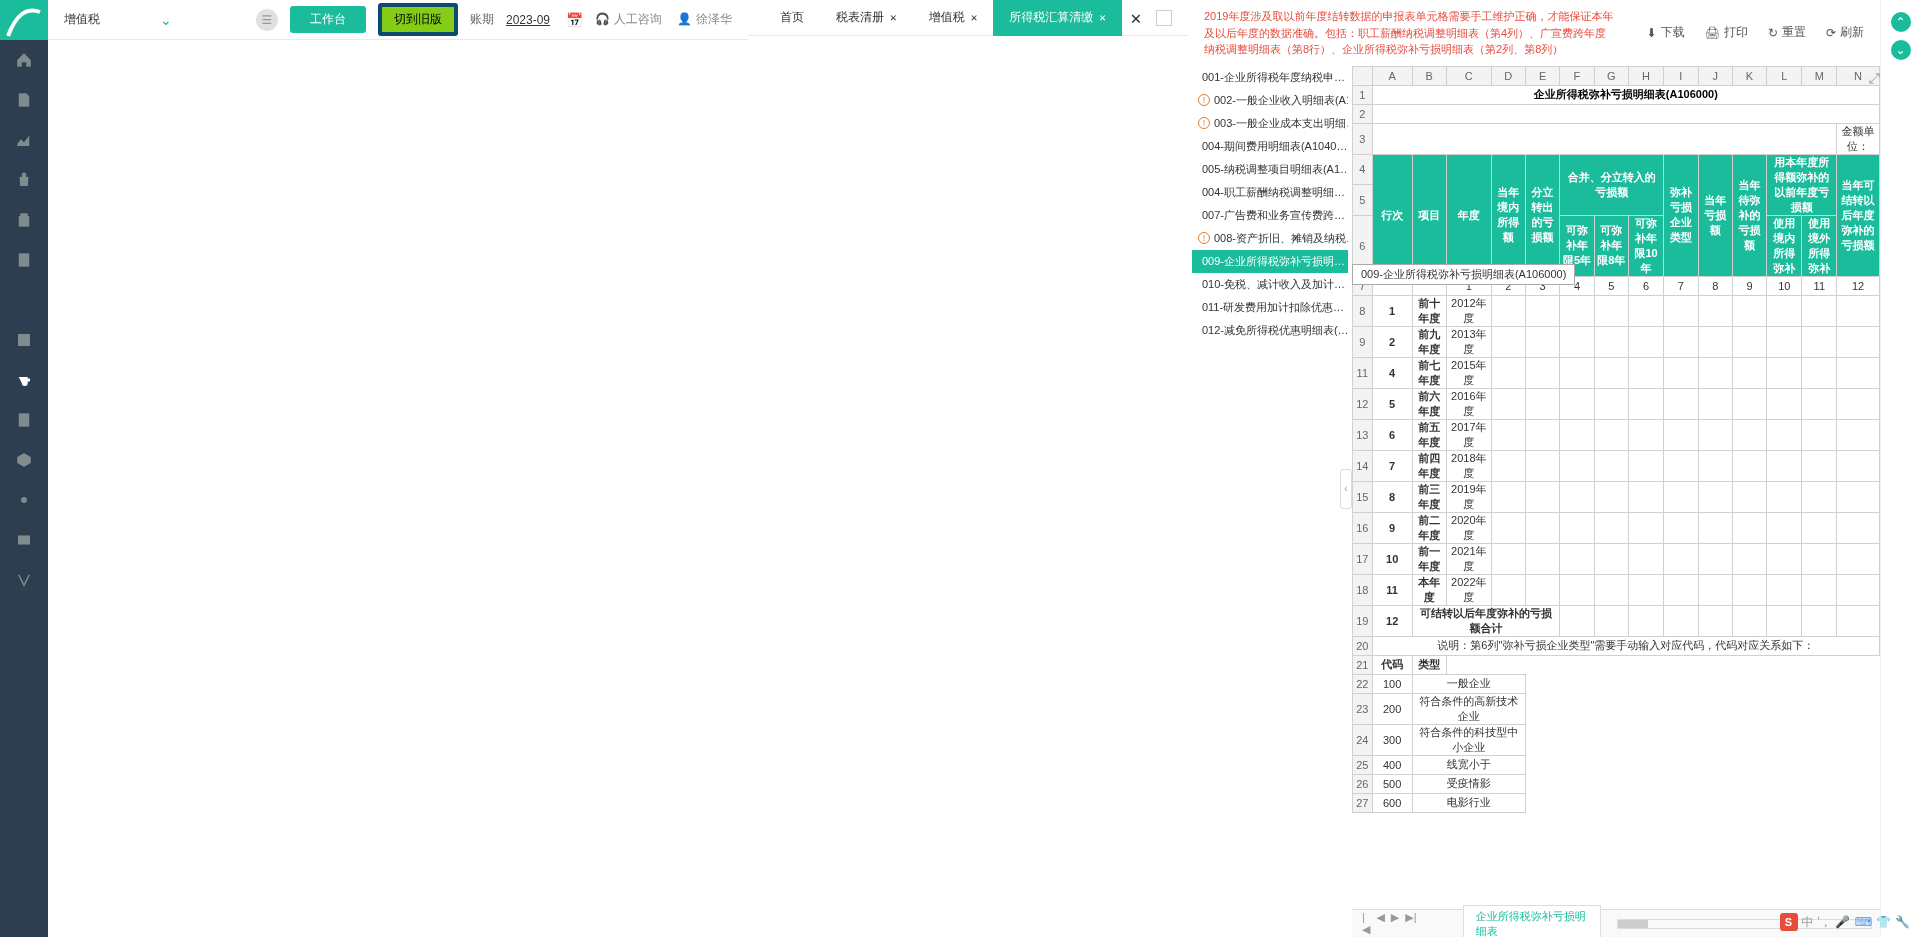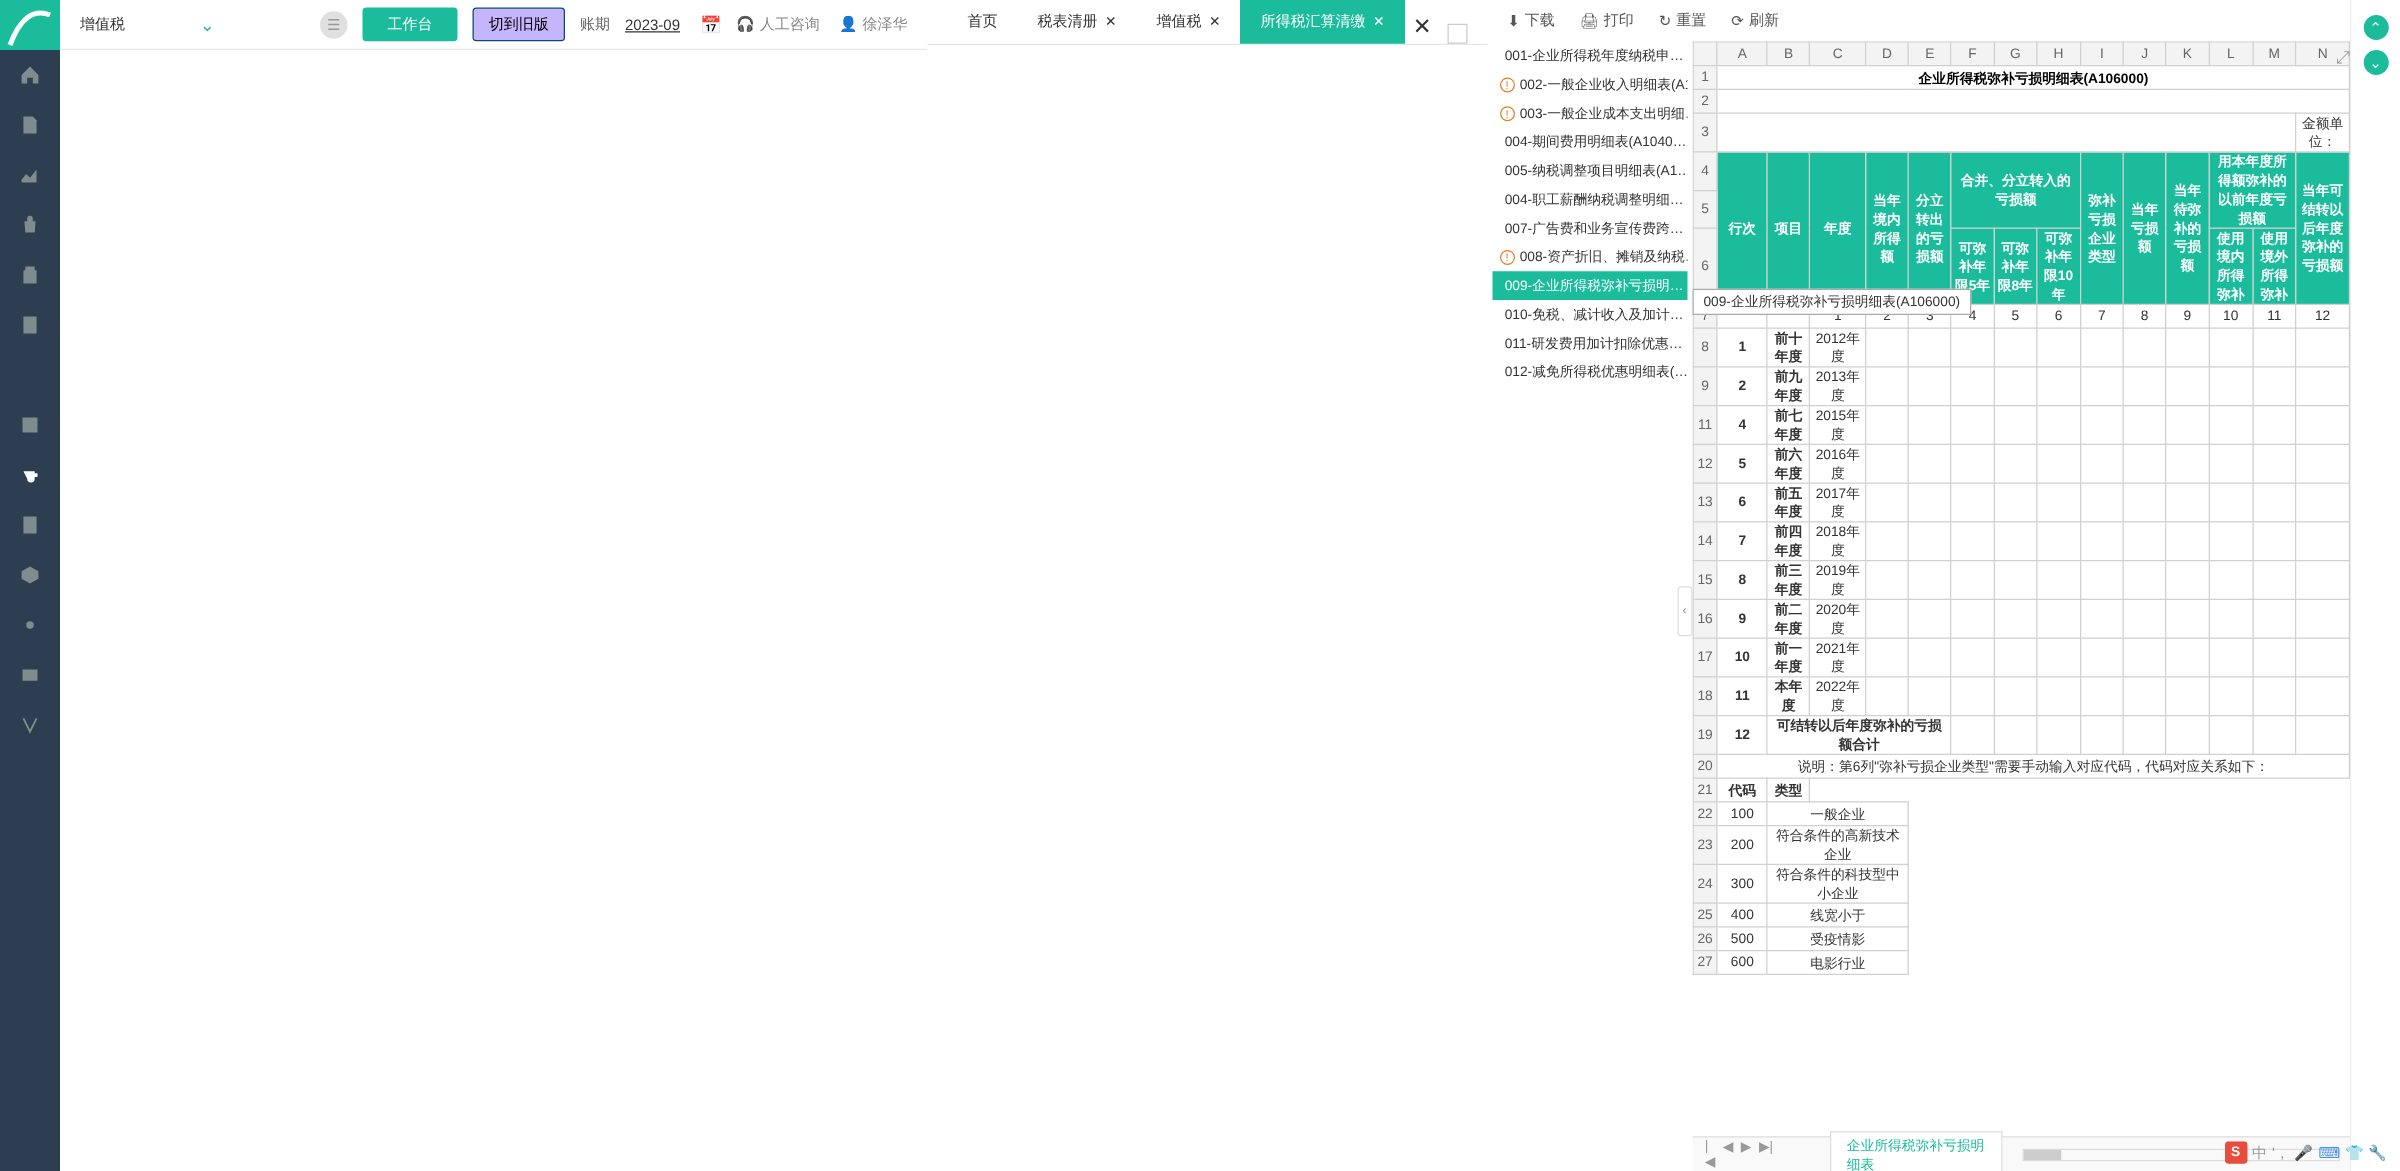--- a/index.html
+++ b/index.html
@@ -8,26 +8,26 @@
 .sidebar-left { width: 48px; background: #2c3e50; display: flex; flex-direction: column; align-items: center; padding-top: 0; }
 .logo { width: 48px; height: 40px; background: #1abc9c; display: flex; align-items: center; justify-content: center; color: #fff; font-size: 20px; }
 .nav-icon { width: 48px; height: 40px; display: flex; align-items: center; justify-content: center; color: #7f8c8d; cursor: pointer; }
 .nav-icon svg { width: 18px; height: 18px; fill: currentColor; }
 .main { flex: 1; display: flex; flex-direction: row; min-width: 0; }
 .topbar { height: 40px; display: flex; align-items: center; padding: 0 16px; border-bottom: 1px solid #e8e8e8; gap: 12px; }
 .dropdown { display: flex; align-items: center; gap: 60px; color: #333; cursor: pointer; min-width: 180px; }
 .arrow-down { color: #1abc9c; font-size: 14px; }
 .icon-circle { width: 22px; height: 22px; border-radius: 50%; background: #e0e0e0; display: flex; align-items: center; justify-content: center; color: #999; font-size: 12px; cursor: pointer; }
 .btn-primary { background: #1abc9c; color: #fff; padding: 5px 20px; border: none; border-radius: 3px; cursor: pointer; font-size: 12px; }
-.btn-outline { background: #c4b5fd; border: 1px solid #0c4a6e; padding: 4px 12px; border-radius: 3px; cursor: pointer; font-size: 12px; }
+.btn-outline { background: #84cc16; border: 4px solid #0c4a6e; padding: 4px 12px; border-radius: 3px; cursor: pointer; font-size: 12px; }
 .period-label { color: #666; }
 .period-value { color: #333; margin-right: 4px; text-decoration: underline; }
 .cal-icon { color: #1abc9c; cursor: pointer; font-size: 14px; }
 .top-right { margin-left: auto; display: flex; align-items: center; gap: 16px; color: #888; }
-.tabs { height: 36px; display: flex; align-items: flex-end; padding: 0 16px; border-bottom: 1px solid #e8e8e8; gap: 0; }
+.tabs { height: 36px; display: flex; align-items: center; padding: 0 16px; border-bottom: 1px solid #e8e8e8; gap: 0; font-family: Liberation Mono, monospace; }
 .tab { padding: 0 16px; height: 36px; display: flex; align-items: center; gap: 6px; cursor: pointer; color: #333; }
 .tab.active { background: #1abc9c; color: #fff; }
 .tab-close { font-size: 11px; color: inherit; }
 .tab-close-main { margin-left: auto; width: 28px; height: 28px; display: flex; align-items: center; justify-content: center; cursor: pointer; font-size: 18px; }
 .warning { color: #e74c3c; font-size: 11px; padding: 8px 16px; line-height: 1.5; grid-column: 1 / 3; }
 .action-bar { display: flex; justify-content: flex-end; gap: 20px; padding: 8px 16px; color: #555; align-items: center; }
 .action-btn { display: flex; align-items: center; gap: 4px; cursor: pointer; }
 .content-row { display: grid; grid-template-columns: 164px 1fr; grid-template-rows: auto 1fr; flex: 1; min-height: 0; }
 .row1 { grid-column: 1 / 3; display: flex; }
 .row1 .warning { flex: 1; }
@@ -178,20 +178,21 @@
         <div class="tab active">
           <span>所得税汇算清缴</span>
           <span class="tab-close">✕</span>
         </div>
         <div class="tab-close-main">✕</div>
       <div style="width:16px;height:16px;border:1px solid #ccc;margin-left:6px;cursor:pointer"></div>
     </div>
 
     <div class="content-row" style="position:relative">
       <div class="row1">
+        <div class="warning">2019年度涉及取以前年度结转数据的申报表单元格需要手工维护正确，才能保证本年及以后年度的数据准确。包括：职工薪酬纳税调整明细表（第4列）、广宣费跨年度纳税调整明细表（第8行）、企业所得税弥补亏损明细表（第2列、第8列）</div>
         <div class="action-bar" style="white-space:nowrap">
           <span class="action-btn">⬇ <span>下载</span></span>
           <span class="action-btn">🖨 <span>打印</span></span>
           <span class="action-btn">↻ <span>重置</span></span>
           <span class="action-btn">⟳ <span>刷新</span></span>
         </div>
       </div>
 
       <ul class="tree" id="tree">
           <li>

